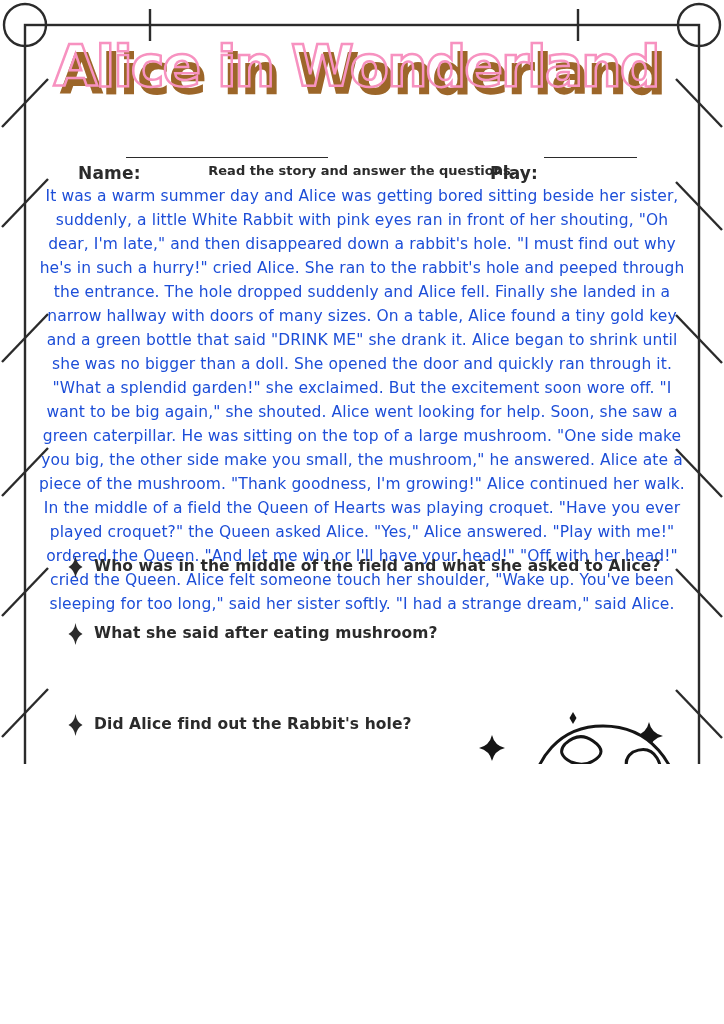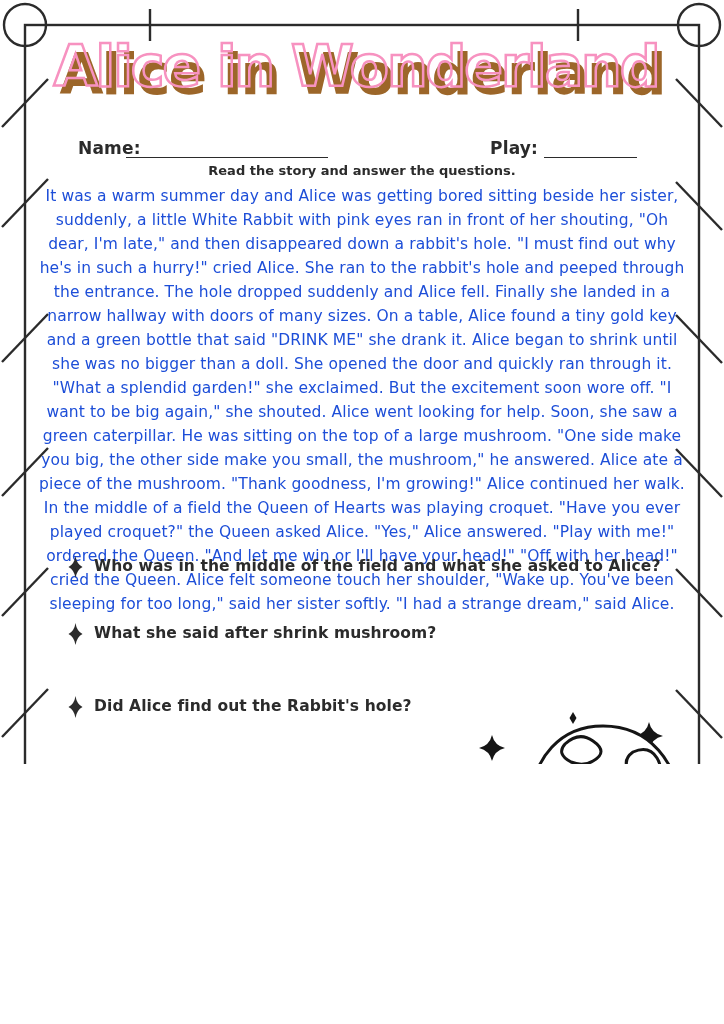--- a/index.html
+++ b/index.html
@@ -21,21 +21,21 @@
   .title-outline {
     position:absolute; left:0; right:0; top:0; z-index:2;
     transform:translate(-6px,-8px);
     color:transparent; -webkit-text-stroke:2.5px #f792c0;
     pointer-events:none;
   }
 
   
   .meta-label {
     position:absolute; z-index:1; color:#2b2b2b;
-    font-size:17px; font-weight:bold; letter-spacing:0.2px;
+    font-size:17px; font-weight:bold; letter-spacing:0.2px;margin-top:25px;
   }
   .name-label { left:78px; top:138px; }
   .date-label { left:490px; top:138px; }
   .fill-line {
     position:absolute; z-index:1; border-bottom:1.6px solid #2b2b2b; height:18px;
     color:#2b2b2b; font-size:15px;
   }
   .name-line { left:126px; top:140px; width:202px; }
   .date-line { left:544px; top:140px; width:93px; }
 
@@ -50,21 +50,21 @@
     text-align:center; color:#1d4ed8;
     font-size:15.5px; line-height:24px; letter-spacing:0.1px; font-weight:normal;
   }
 
   
   .question {
     position:absolute; left:68px; right:40px; z-index:1;
     display:flex; align-items:flex-start; gap:11px;
     color:#2b2b2b; font-size:15.5px; font-weight:bold; letter-spacing:0.1px;
   }
-  .q1{top:556px;} .q2{top:623px;} .q3{top:696px;}
+  .q1{top:556px;} .q2{top:623px;} .q3{top:714px;}
   .q4{top:757px;} .q5{top:828px;} .q6{top:895px;}
   .bullet { flex:0 0 auto; margin-top:0px; }
   .q-text { line-height:20px; }
 
   
   .illustration {
     position:absolute; left:437px; top:700px; width:262px; height:298px; z-index:1;
   }
 </style>
 </head>
@@ -126,21 +126,21 @@
   <div class="question q1">
     <svg class="bullet" width="15" height="22" viewBox="0 0 14 22">
       <path d="M7 0 Q8.2 8 14 11 Q8.2 14 7 22 Q5.8 14 0 11 Q5.8 8 7 0 Z" fill="#2b2b2b"></path>
     </svg>
     <span class="q-text">Who was in the middle of the field and what she asked to Alice?</span>
   </div>
   <div class="question q2">
     <svg class="bullet" width="15" height="22" viewBox="0 0 14 22">
       <path d="M7 0 Q8.2 8 14 11 Q8.2 14 7 22 Q5.8 14 0 11 Q5.8 8 7 0 Z" fill="#2b2b2b"></path>
     </svg>
-    <span class="q-text">What she said after shrink mushroom?</span>
+    <span class="q-text">What she said after eating mushroom?</span>
   </div>
   <div class="question q3">
     <svg class="bullet" width="15" height="22" viewBox="0 0 14 22">
       <path d="M7 0 Q8.2 8 14 11 Q8.2 14 7 22 Q5.8 14 0 11 Q5.8 8 7 0 Z" fill="#2b2b2b"></path>
     </svg>
     <span class="q-text">Did Alice find out the Rabbit's hole?</span>
   </div>
   <div class="question q5">
     <svg class="bullet" width="15" height="22" viewBox="0 0 14 22">
       <path d="M7 0 Q8.2 8 14 11 Q8.2 14 7 22 Q5.8 14 0 11 Q5.8 8 7 0 Z" fill="#2b2b2b"></path>

